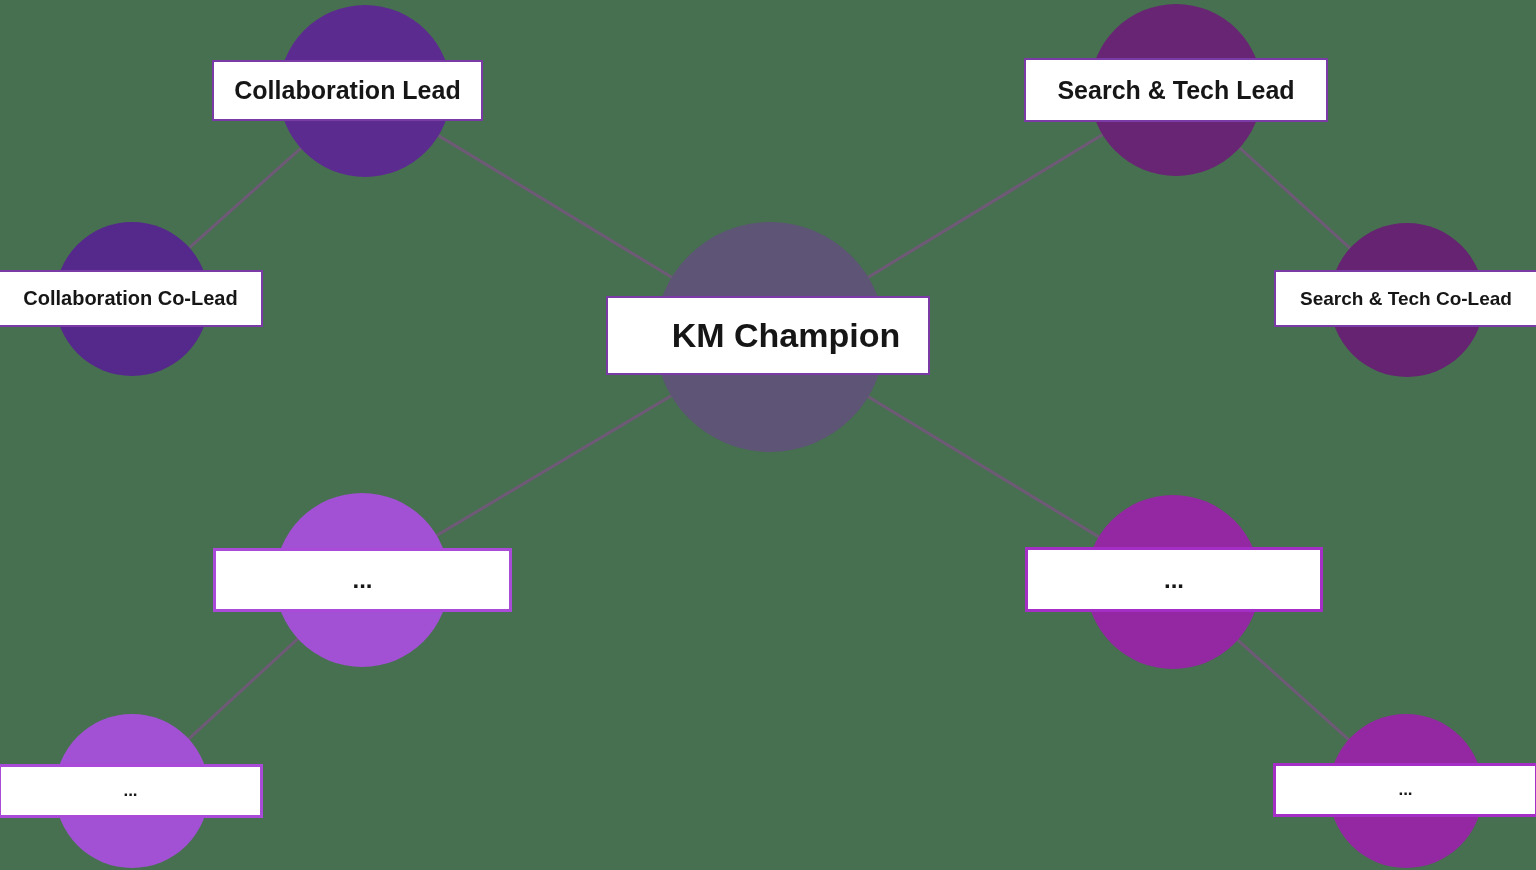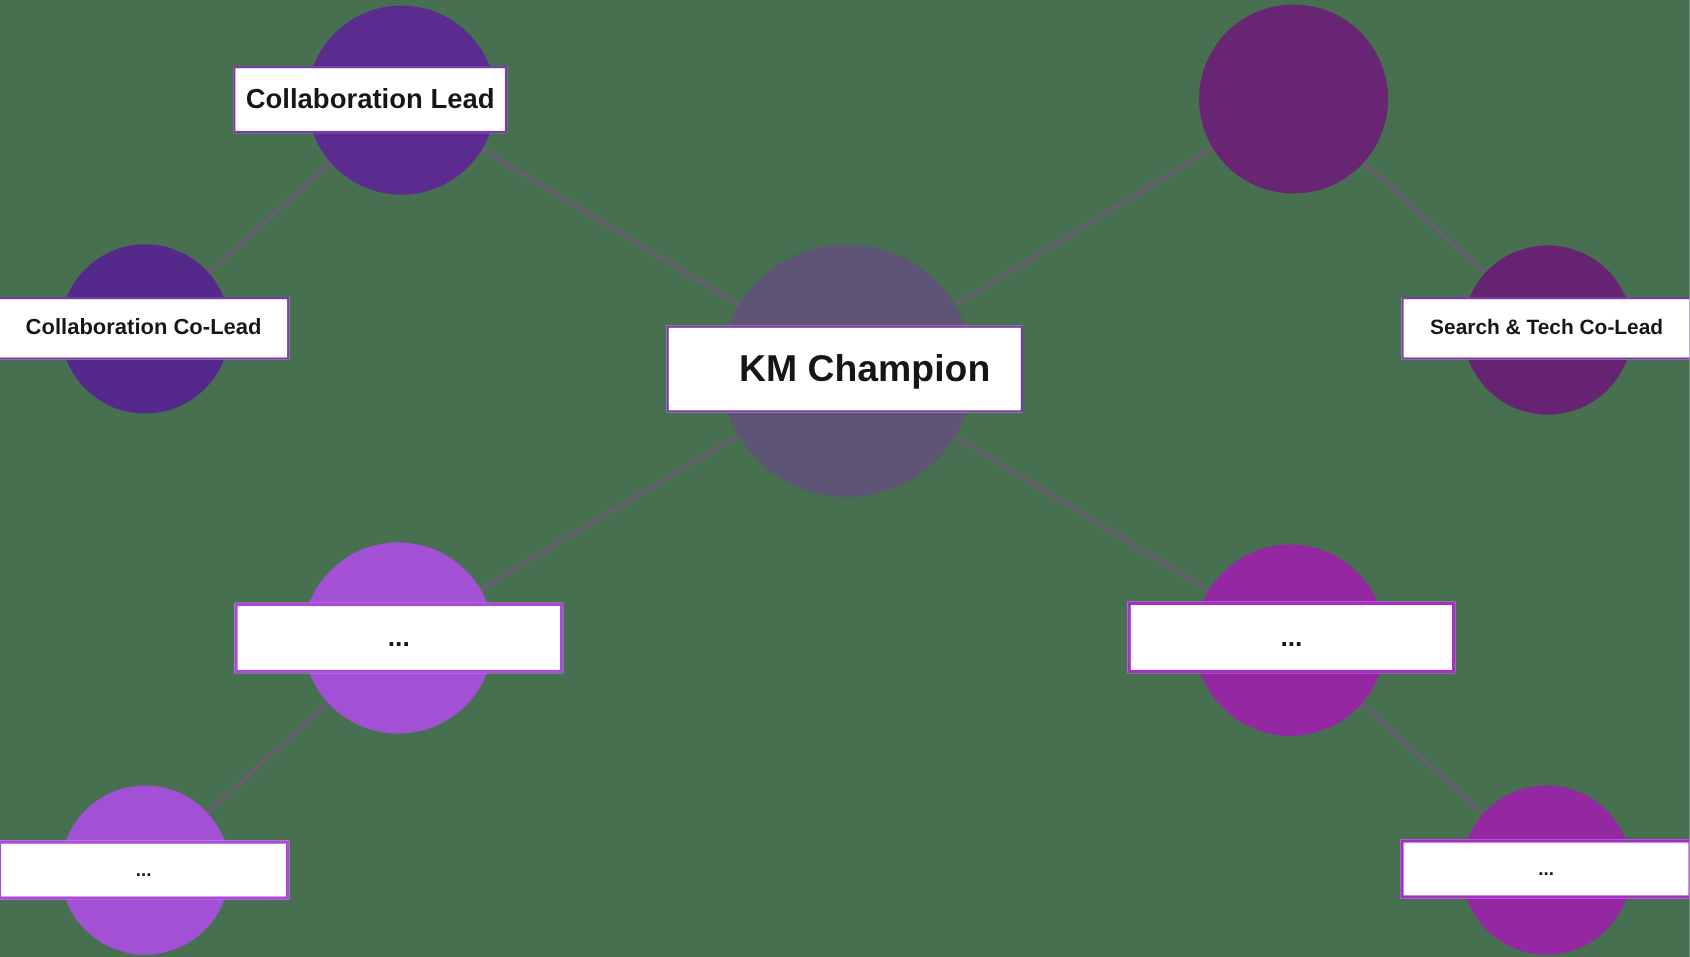--- a/index.html
+++ b/index.html
@@ -45,21 +45,21 @@
   .c-collabco{ left: 55px;   top: 222px; width: 154px; height: 154px; }
   .c-search  { left: 1090px; top: 4px;   width: 172px; height: 172px; }
   .c-searchco{ left: 1330px; top: 223px; width: 154px; height: 154px; }
   .c-cmem1   { left: 275px;  top: 493px; width: 174px; height: 174px; }
   .c-cmem2   { left: 55px;   top: 714px; width: 154px; height: 154px; }
   .c-smem1   { left: 1086px; top: 495px; width: 174px; height: 174px; }
   .c-smem2   { left: 1329px; top: 714px; width: 154px; height: 154px; }
 
   
   .b-km      { left: 606px;  top: 296px; width: 324px; height: 79px; font-size: 34px; }
-  .b-collab  { left: 212px;  top: 60px;  width: 249px; height: 61px; font-size: 25px; }
+  .b-collab  { left: 212px;  top: 60px;  width: 271px; height: 61px; font-size: 25px; }
   .b-collabco{ left: -2px;   top: 270px; width: 265px; height: 57px; font-size: 20px; padding: 0 14px; }
   .b-search  { left: 1024px; top: 58px;  width: 304px; height: 64px; font-size: 25px; }
   .b-searchco{ left: 1274px; top: 270px; width: 264px; height: 57px; font-size: 19px; white-space: nowrap; }
   .b-cmem1   { left: 213px;  top: 548px; width: 299px; height: 64px; font-size: 24px; }
   .b-cmem2   { left: -2px;   top: 764px; width: 265px; height: 54px; font-size: 17px; }
   .b-smem1   { left: 1025px; top: 547px; width: 298px; height: 65px; font-size: 24px; }
   .b-smem2   { left: 1273px; top: 763px; width: 265px; height: 54px; font-size: 17px; }
 </style>
 </head>
 <body>
@@ -83,19 +83,20 @@
   <div class="node-circle c-search" style="background: rgb(104, 37, 115);"></div>
   <div class="node-circle c-searchco" style="background: rgb(102, 35, 113);"></div>
   <div class="node-circle c-cmem1" style="background: rgb(162, 81, 212);"></div>
   <div class="node-circle c-cmem2" style="background: rgb(162, 81, 212);"></div>
   <div class="node-circle c-smem1" style="background: rgb(148, 39, 162);"></div>
   <div class="node-circle c-smem2" style="background: rgb(148, 39, 162);"></div>
 
   <div class="node-box b-km" style="border-color: rgb(123, 59, 166); padding-left: 36px;">KM Champion</div>
   <div class="node-box b-collab" style="border-color: rgb(123, 59, 166);">Collaboration Lead</div>
   <div class="node-box b-collabco" style="border-color: rgb(123, 59, 166);">Collaboration Co-Lead</div>
+  <div class="node-box b-search" style="border-color: rgb(123, 59, 166);">Search &amp; Tech Lead</div>
   <div class="node-box b-searchco" style="border-color: rgb(123, 59, 166);">Search &amp; Tech Co-Lead</div>
   <div class="node-box b-cmem1 thick" style="border-color: rgb(170, 74, 216);">...</div>
   <div class="node-box b-cmem2 thick" style="border-color: rgb(170, 74, 216);">...</div>
   <div class="node-box b-smem1 thick" style="border-color: rgb(165, 47, 198);">...</div>
   <div class="node-box b-smem2 thick" style="border-color: rgb(165, 47, 198);">...</div>
 
 </div>
 
 </body></html>

